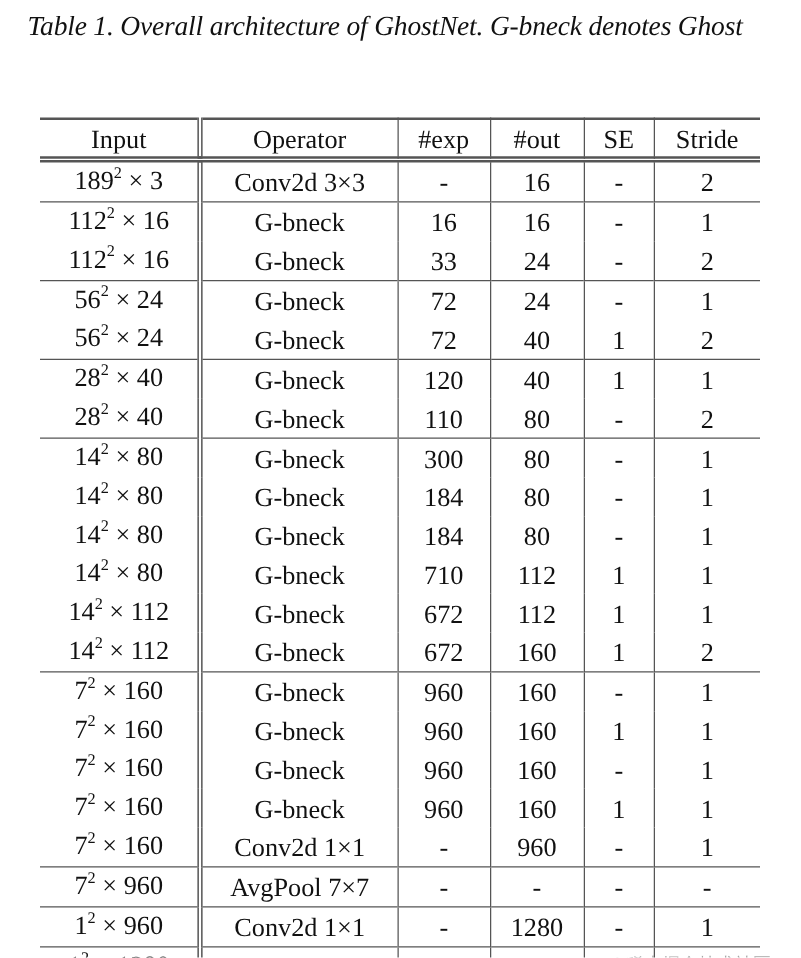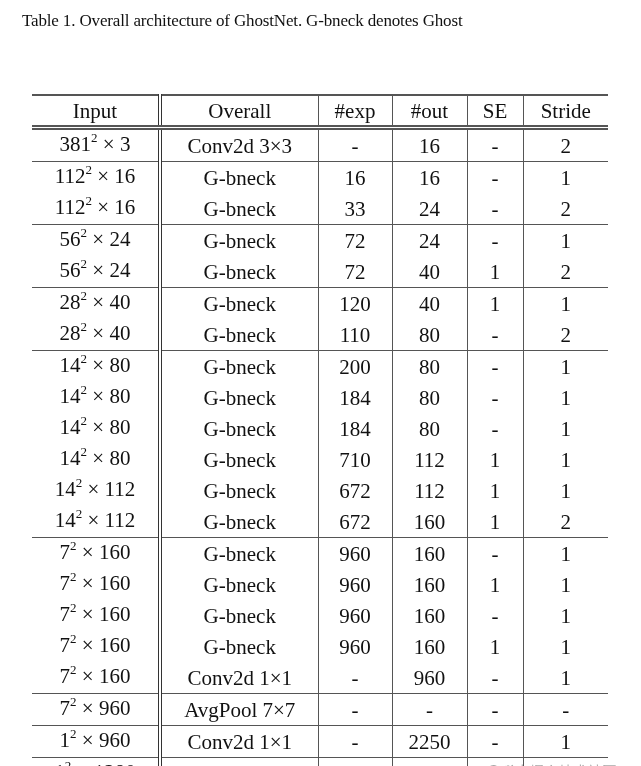--- a/index.html
+++ b/index.html
@@ -1,19 +1,19 @@
 <!DOCTYPE html>
 <html><head>
 <meta charset="utf-8">
 <style>
   html, body { margin: 0; padding: 0; background: #ffffff; }
   body { width: 641px; height: 766px; position: relative; overflow: hidden;
          font-family: "Liberation Serif", "DejaVu Serif", serif; color: #111; }
   .caption { position: absolute; left: 22px; top: 6px; width: 600px;
-             font-size: 17px; line-height: 29px; letter-spacing: -0.15px; }
+             font-size: 22px; line-height: 29px; letter-spacing: -0.15px; font-style: italic; }
   .caption .line { display: block; white-space: nowrap; }
   table.arch { position: absolute; left: 32px; top: 94px; width: 576px;
                border-collapse: collapse; font-size: 21px; }
   table.arch th, table.arch td { text-align: center; padding: 0; height: 29.2px;
                line-height: 28px; font-weight: normal; white-space: nowrap; }
   table.arch col.c-input { width: 128px; }
   table.arch col.c-op { width: 158px; }
   table.arch col.c-exp { width: 74px; }
   table.arch col.c-out { width: 75px; }
   table.arch col.c-se { width: 56px; }
@@ -41,30 +41,30 @@
     <col class="c-input">
       <col class="c-op">
       <col class="c-exp">
       <col class="c-out">
       <col class="c-se">
       <col class="c-stride">
   </colgroup>
   <thead>
     <tr>
       <th class="vdbl">Input</th>
-      <th class="vr">Overall</th>
+      <th class="vr">Operator</th>
       <th class="vr">#exp</th>
       <th class="vr">#out</th>
       <th class="vr">SE</th>
       <th>Stride</th>
     </tr>
   </thead>
   <tbody class="first">
       <tr>
-        <td class="vdbl"><span>381</span><sup>2</sup><span> × 3</span></td>
+        <td class="vdbl"><span>189</span><sup>2</sup><span> × 3</span></td>
         <td class="vr">Conv2d 3×3</td>
         <td class="vr">-</td>
         <td class="vr">16</td>
         <td class="vr">-</td>
         <td>2</td>
       </tr>
     </tbody>
     <tbody class="grp">
       <tr>
         <td class="vdbl"><span>112</span><sup>2</sup><span> × 16</span></td>
@@ -116,21 +116,21 @@
         <td class="vr">110</td>
         <td class="vr">80</td>
         <td class="vr">-</td>
         <td>2</td>
       </tr>
     </tbody>
     <tbody class="grp">
       <tr>
         <td class="vdbl"><span>14</span><sup>2</sup><span> × 80</span></td>
         <td class="vr">G-bneck</td>
-        <td class="vr">200</td>
+        <td class="vr">300</td>
         <td class="vr">80</td>
         <td class="vr">-</td>
         <td>1</td>
       </tr>
       <tr>
         <td class="vdbl"><span>14</span><sup>2</sup><span> × 80</span></td>
         <td class="vr">G-bneck</td>
         <td class="vr">184</td>
         <td class="vr">80</td>
         <td class="vr">-</td>
@@ -219,21 +219,21 @@
         <td class="vr">-</td>
         <td class="vr">-</td>
         <td>-</td>
       </tr>
     </tbody>
     <tbody class="grp">
       <tr>
         <td class="vdbl"><span>1</span><sup>2</sup><span> × 960</span></td>
         <td class="vr">Conv2d 1×1</td>
         <td class="vr">-</td>
-        <td class="vr">2250</td>
+        <td class="vr">1280</td>
         <td class="vr">-</td>
         <td>1</td>
       </tr>
     </tbody>
     <tbody class="grp last">
       <tr>
         <td class="vdbl"><span>1</span><sup>2</sup><span> × 1280</span></td>
         <td class="vr">FC</td>
         <td class="vr">-</td>
         <td class="vr">1000</td>

